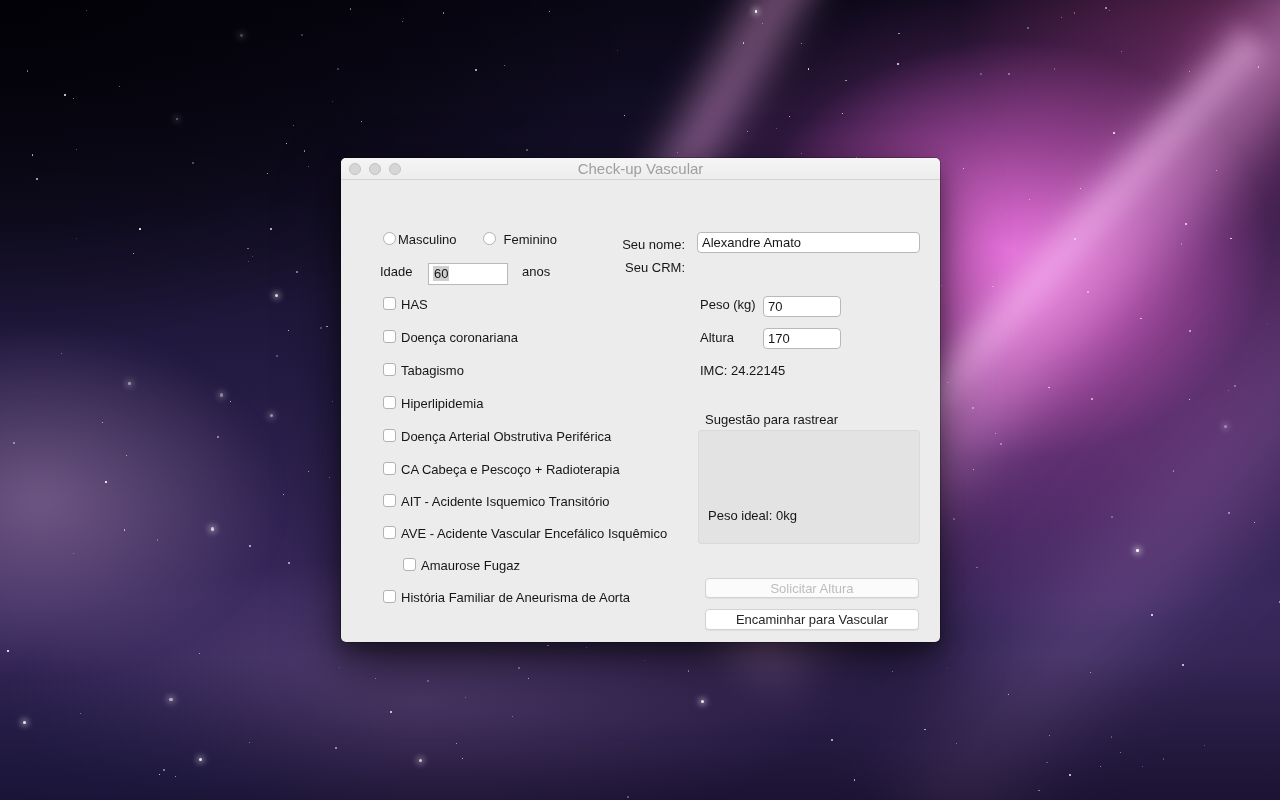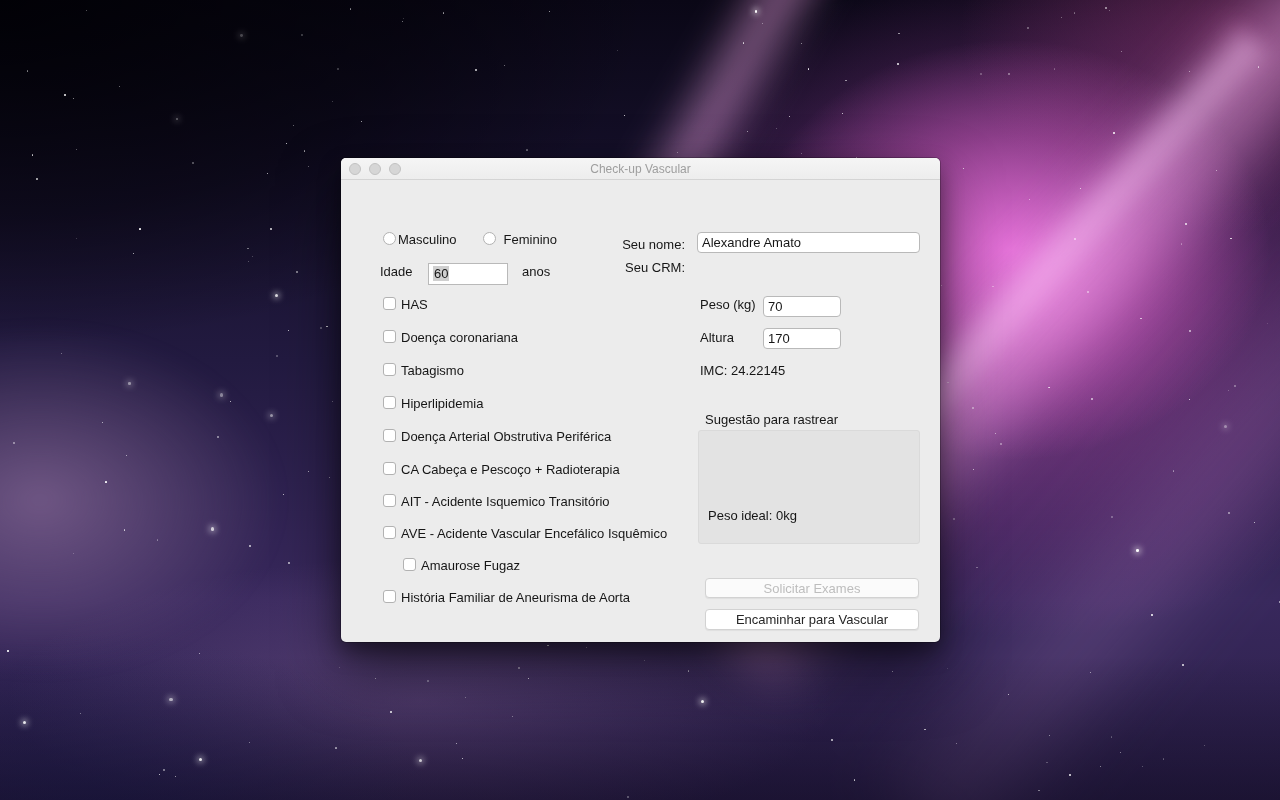--- a/index.html
+++ b/index.html
@@ -31,21 +31,21 @@
     background:radial-gradient(ellipse 900px 480px at 0% 0%,rgba(0,0,4,0.88) 0%,rgba(0,0,4,0.45) 45%,transparent 72%);}
   .bottom-fade{inset:0;background:linear-gradient(180deg,transparent 82%,rgba(10,5,25,0.45) 100%);}
   #starfield{position:absolute;inset:0;}
 
   
   .window{position:absolute;left:341px;top:158px;width:599px;height:484px;background:#ececec;
     border-radius:5px;box-shadow:0 0 0 1px rgba(0,0,0,0.22),0 10px 22px rgba(0,0,0,0.40),0 28px 60px rgba(0,0,0,0.50);}
   .titlebar{position:absolute;left:0;top:0;right:0;height:22px;border-radius:5px 5px 0 0;
     background:linear-gradient(#f5f5f5,#ededed);border-bottom:1px solid #d4d4d4;box-sizing:border-box;}
   .title{position:absolute;left:0;right:0;top:0;height:22px;line-height:22px;text-align:center;
-    font-size:12px;color:#9e9e9e;}
+    font-size:15px;color:#9e9e9e;}
   .light{position:absolute;top:5px;width:12px;height:12px;border-radius:50%;
     background:#d6d6d6;border:1px solid #c2c2c2;box-sizing:border-box;}
   .l1{left:8px}.l2{left:28px}.l3{left:48px}
 
   .content{position:absolute;left:0;top:22px;right:0;bottom:0;font-size:13px;color:#161616;}
   .row{position:absolute;display:flex;height:20px;}
   .radio{width:13px;height:13px;border:1px solid #b2b2b2;border-radius:50%;background:#fff;
     box-sizing:border-box;flex:0 0 auto;}
   .box{width:13px;height:13px;border:1px solid #b2b2b2;border-radius:3px;background:#fff;
     box-sizing:border-box;flex:0 0 auto;}
@@ -404,17 +404,17 @@
     <input class="field" style="left: 422px; top: 116px; width: 78px; height: 21px;" readonly="" value="70">
     <div class="row" style="left:359px;top:150px;">Altura</div>
     <input class="field" style="left: 422px; top: 148px; width: 78px; height: 21px;" readonly="" value="170">
     <div class="row" style="left:359px;top:183px;">IMC: 24.22145</div>
 
     <div class="row" style="left:364px;top:232px;">Sugestão para rastrear</div>
     <div class="sugbox">
       <div class="row" style="left:9px;top:77px;">Peso ideal: 0kg</div>
     </div>
 
-    <button class="btn disabled" style="top:398px;height:20px;">Solicitar Exames</button>
+    <button class="btn disabled" style="top:398px;height:20px;">Solicitar Altura</button>
     <button class="btn enabled" style="top:429px;">Encaminhar para Vascular</button>
 
   </div>
 </div>
 
 </body></html>

